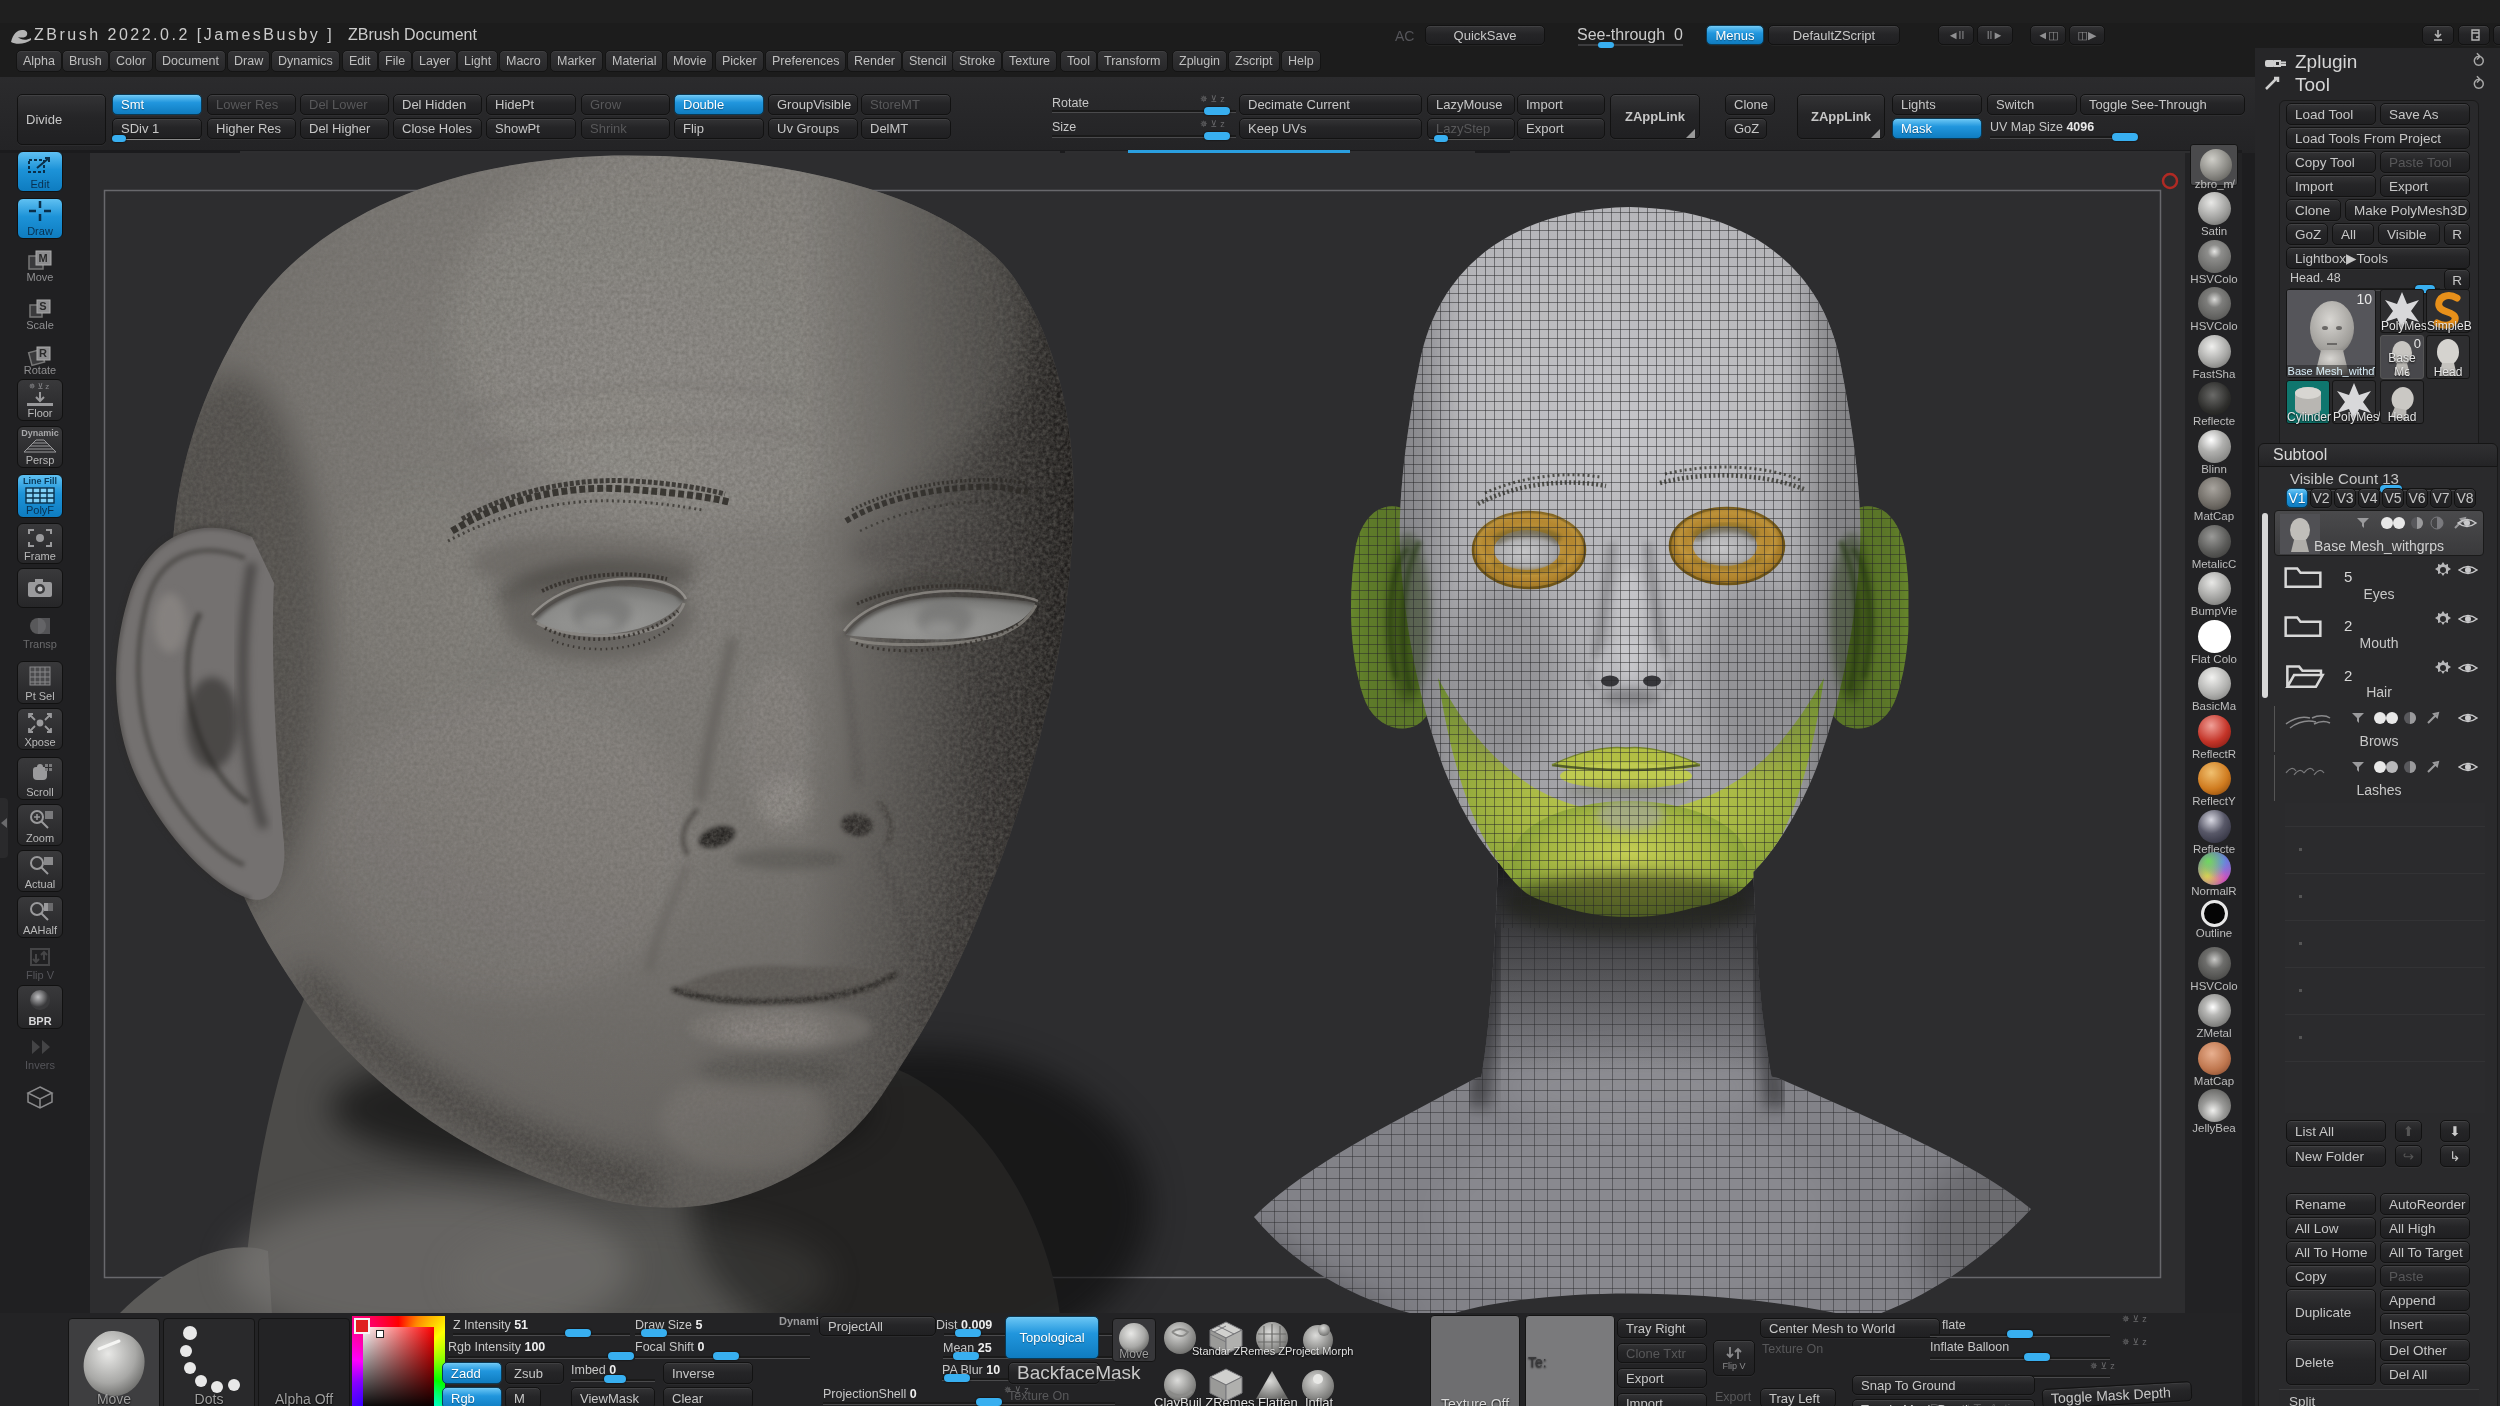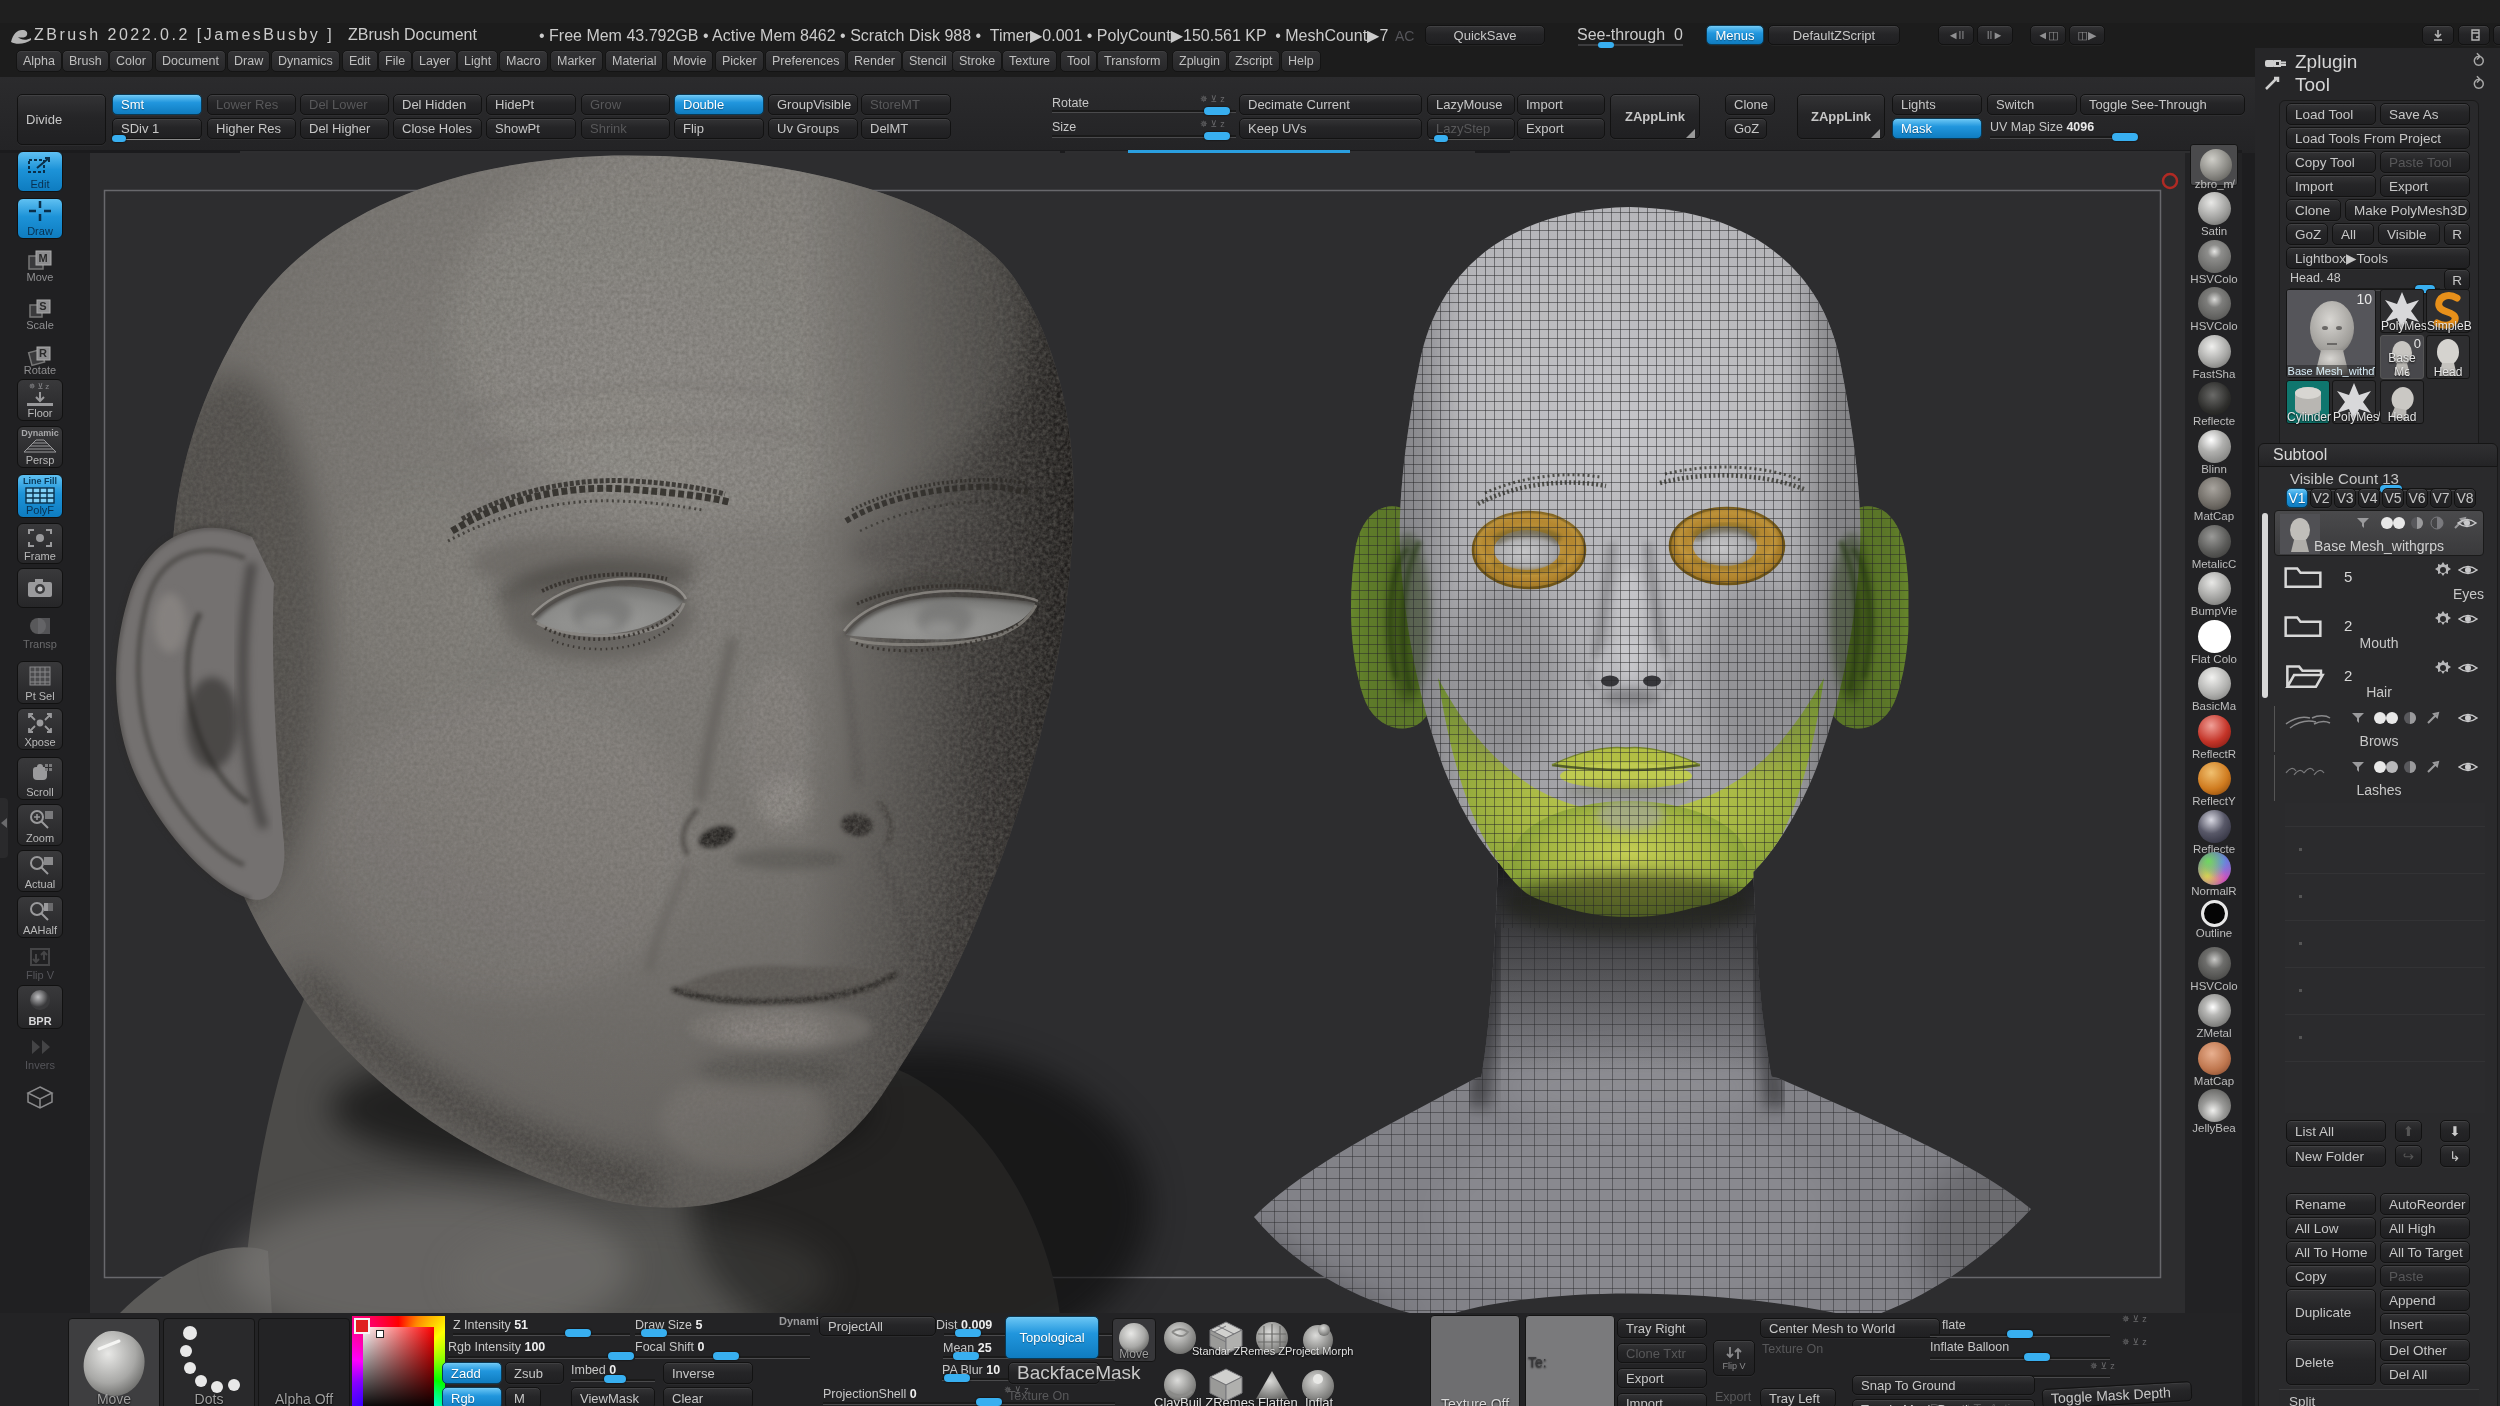--- a/index.html
+++ b/index.html
@@ -71,21 +71,20 @@
 </style>
 </head>
 <body>
 <div id="page">
   <div id="titlebar">
     <svg class="abs" style="left:8px;top:3px" width="26" height="20" viewBox="0 0 26 20">
       <path d="M3 16 C5 8 9 4 14 4 C18 4 20 6 19 9 C18 12 13 12 10 11 C13 14 18 15 23 12 L23 14 C18 18 8 19 3 16 Z" fill="#b5b5b5"></path>
     </svg>
     <div class="t" style="left:34px;letter-spacing:2.5px">ZBrush 2022.0.2 [JamesBusby ]</div>
     <div class="t" style="left:348px">ZBrush Document</div>
-    <div class="t" style="left:539px">• Free Mem 43.792GB • Active Mem 8462 • Scratch Disk 988 •&nbsp; Timer▶0.001 • PolyCount▶150.561 KP &nbsp;• MeshCount▶7</div>
     <div class="t" style="left:1395px;color:#55555a;font-size:14px;top:5px">AC</div>
     <div class="btn" style="left:1425px;top:2px;width:120px;height:20px;justify-content:center">QuickSave</div>
     <div class="t" style="left:1577px">See-through&nbsp; 0</div>
     <div style="position:absolute;left:1578px;top:21px;width:105px;height:2px;background:#3c3c3e"></div>
     <div style="position:absolute;left:1598px;top:19px;width:16px;height:6px;border-radius:3px;background:#38aff0"></div>
     <div class="btn blue" style="left:1706px;top:2px;width:58px;height:20px;justify-content:center">Menus</div>
     <div class="btn" style="left:1768px;top:2px;width:132px;height:20px;justify-content:center">DefaultZScript</div>
     <div class="btn ctr" style="left:1938px;top:2px;width:36px;height:20px;color:#909092;font-size:11px">◄ǀǀ</div>
     <div class="btn ctr" style="left:1977px;top:2px;width:36px;height:20px;color:#909092;font-size:11px">ǀǀ►</div>
     <div class="btn ctr" style="left:2030px;top:2px;width:36px;height:20px;color:#909092;font-size:11px">◄◫</div>
@@ -795,21 +794,21 @@
         </svg>
       <div class="abs" style="left:70px;top:9px;color:#d8d8d8;font-size:15px">5</div>
       <svg class="abs" style="right:32px;top:2px" width="18" height="18" viewBox="0 0 18 18">
           <path d="M9 1 l2 3 3-1 v3 l3 2 -3 2 v3 l-3-1 -2 3 -2-3 -3 1 v-3 l-3-2 3-2 v-3 l3 1 z" fill="#b8b8ba"></path>
           <circle cx="9" cy="9" r="3" fill="#2a2a2c"></circle>
         </svg>
       <svg class="abs" style="right:6px;top:4px" width="20" height="14" viewBox="0 0 20 14">
           <path d="M1 7 Q10 0 19 7 Q10 14 1 7 Z" fill="none" stroke="#c8c8ca" stroke-width="1.5"></path>
           <circle cx="10" cy="7" r="3" fill="#c8c8ca"></circle>
         </svg>
-      <div style="position:absolute;bottom:3px;width:100%;text-align:right;color:#c8c8c8;font-size:14px">Eyes</div>
+      <div style="position:absolute;bottom:3px;width:100%;text-align:center;color:#c8c8c8;font-size:14px">Eyes</div>
     </div>
     <div style="position:absolute;left:19px;top:560px;width:210px;height:46px">
       <svg class="abs" style="left:10px;top:4px" width="38" height="26" viewBox="0 0 46 30">
           <path d="M2 28 V6 h14 l4 5 h24 v17 z" fill="none" stroke="#d8d8d8" stroke-width="3"></path>
         </svg>
       <div class="abs" style="left:70px;top:9px;color:#d8d8d8;font-size:15px">2</div>
       <svg class="abs" style="right:32px;top:2px" width="18" height="18" viewBox="0 0 18 18">
           <path d="M9 1 l2 3 3-1 v3 l3 2 -3 2 v3 l-3-1 -2 3 -2-3 -3 1 v-3 l-3-2 3-2 v-3 l3 1 z" fill="#b8b8ba"></path>
           <circle cx="9" cy="9" r="3" fill="#2a2a2c"></circle>
         </svg>

